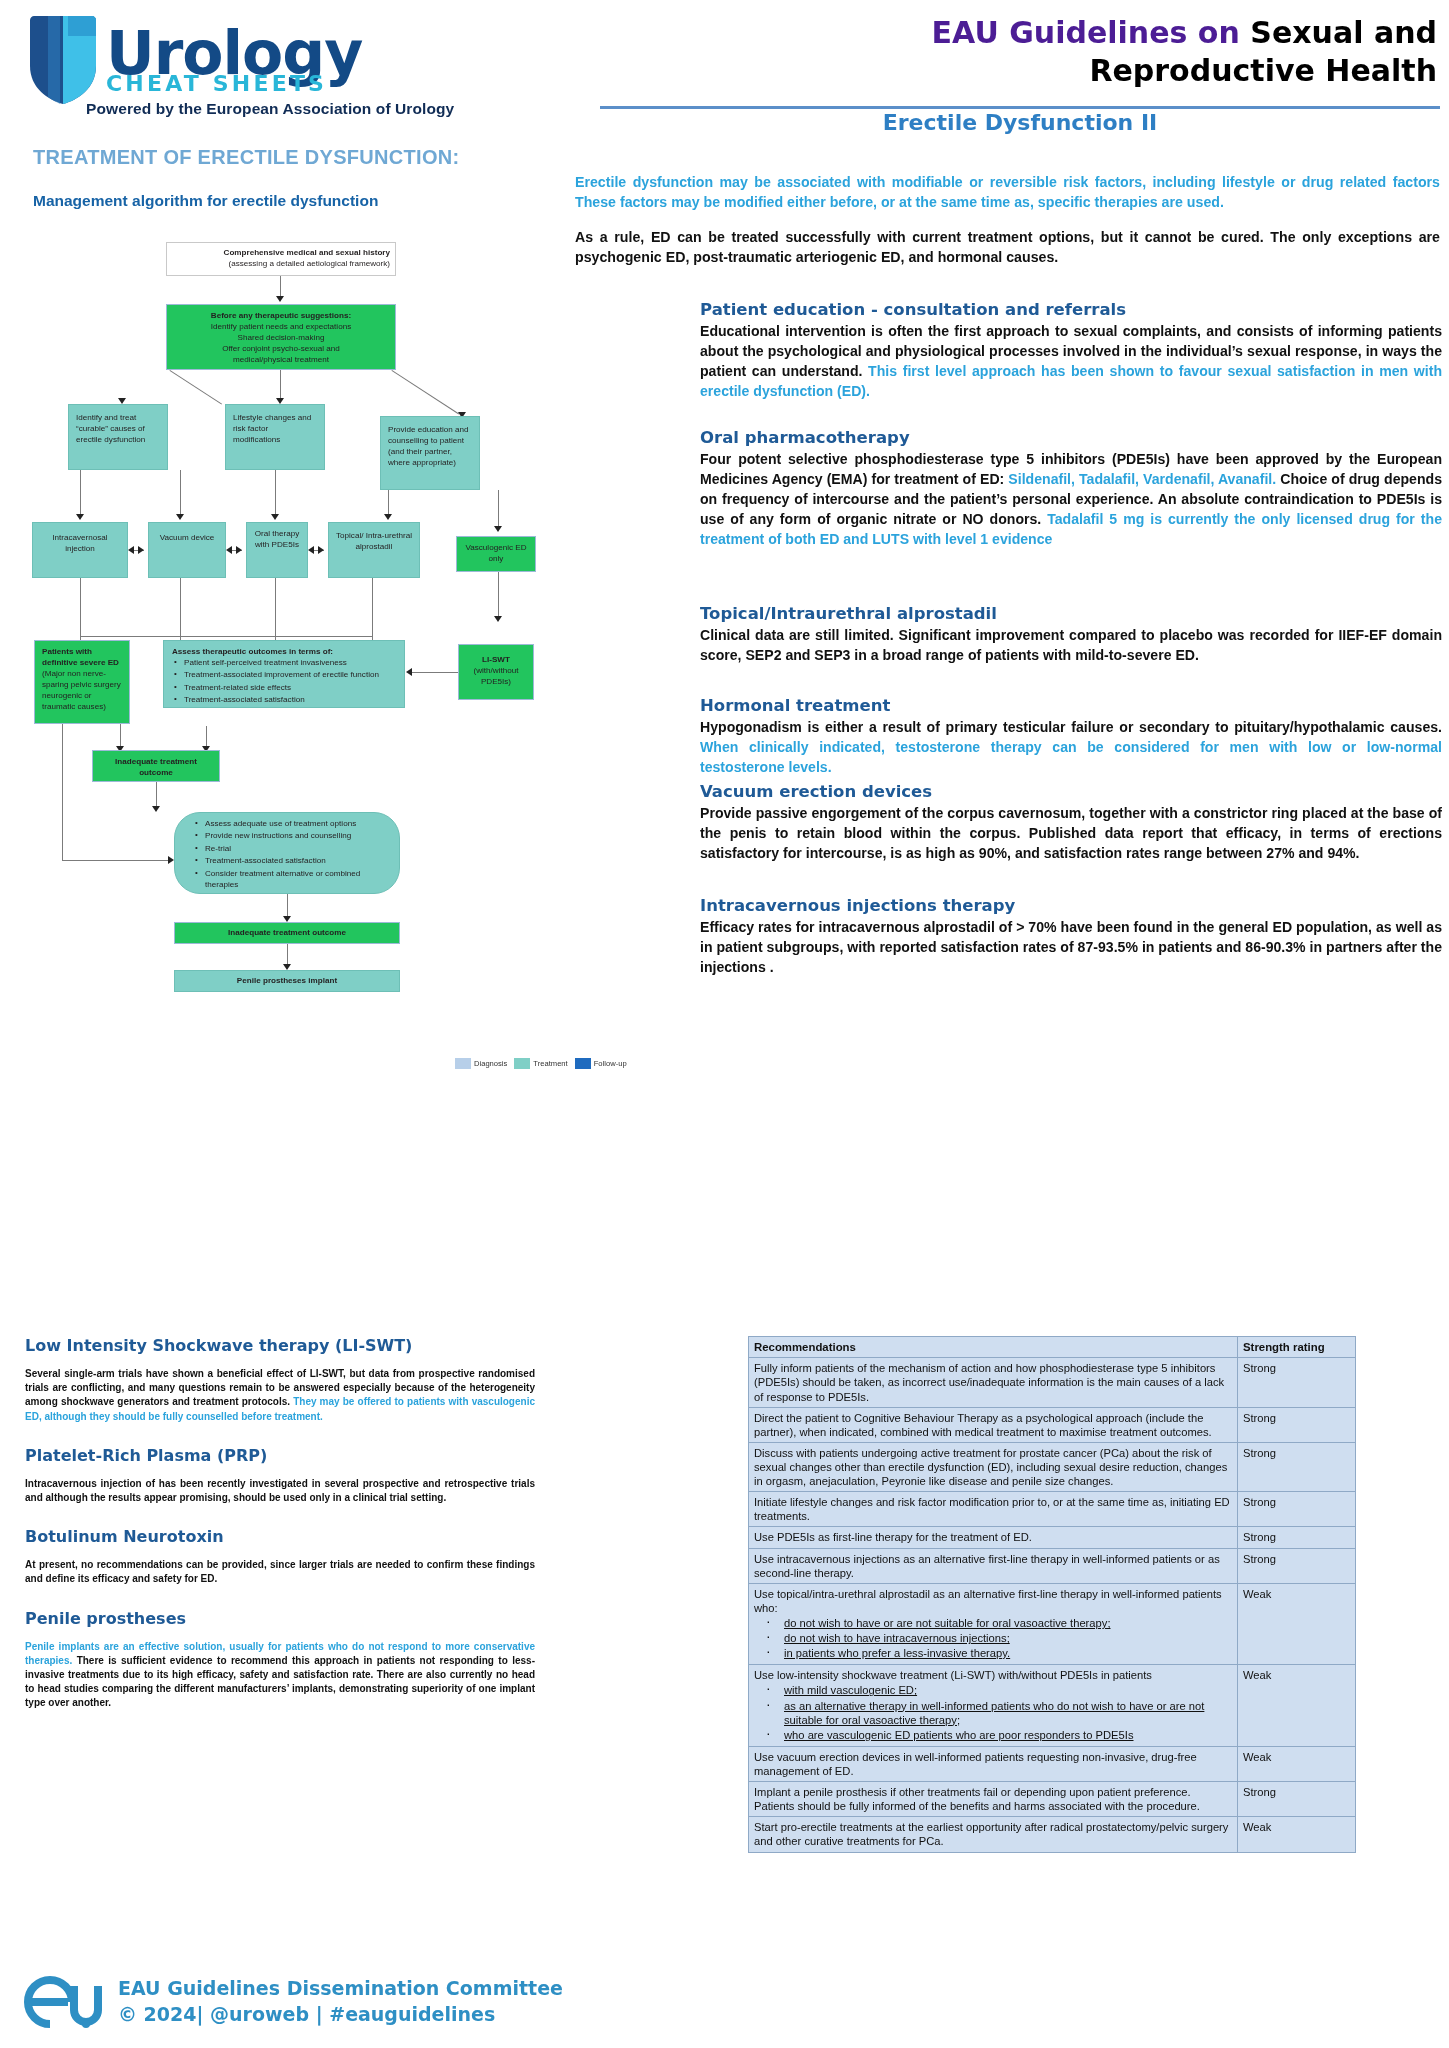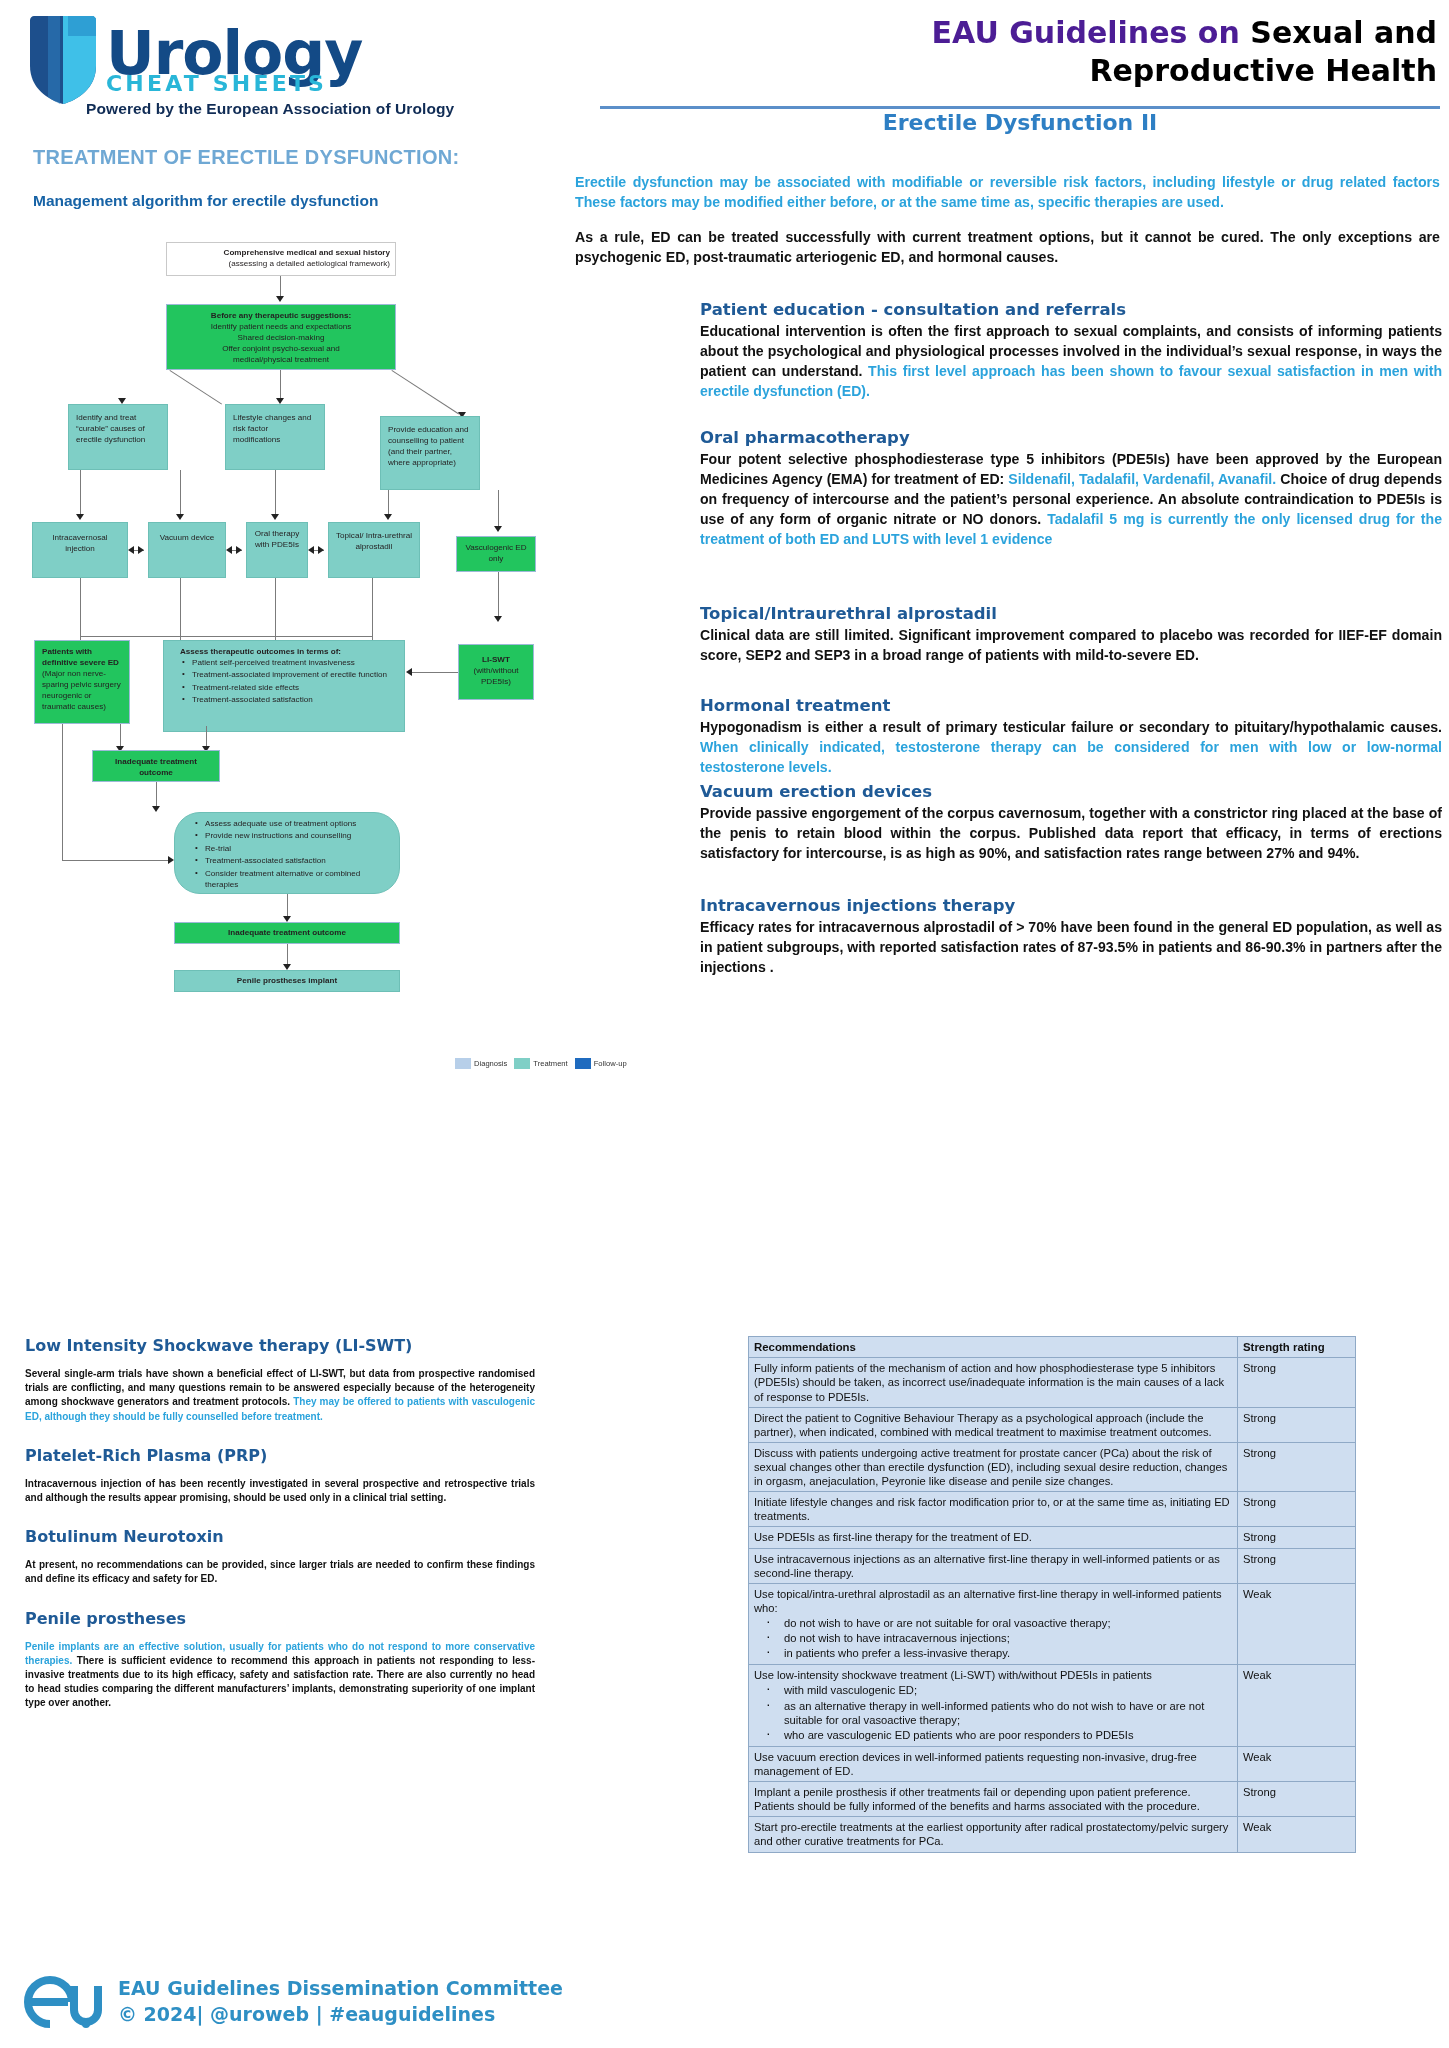--- a/index.html
+++ b/index.html
@@ -121,21 +121,21 @@
   .barts p { margin:12px 0 22px 0; font-size:10px; line-height:1.42; text-align:justify; font-weight:bold; color:#111; }
 
   
   .rectable { position:absolute; left:748px; top:1336px; width:608px; border-collapse:collapse; }
   .rectable td, .rectable th {
     border:1px solid #8fa9c6; background:#cfdef0; vertical-align:top;
     padding:3px 5px; font-size:11.2px; line-height:1.26; text-align:left; color:#111;
   }
   .rectable th { font-weight:bold; font-size:11.4px; }
   .rectable td.rate, .rectable th.rate { width:118px; }
-  .rectable ul { margin:1px 0 0 0; padding-left:30px; list-style:none; }
+  .rectable ul { margin:1px 0 0 0; padding-left:30px; list-style:none;text-decoration:underline; }
   .rectable ul li { position:relative; margin-bottom:1px; }
   .rectable ul li:before { content:"\00B7"; position:absolute; left:-18px; top:-3px; font-size:14px; }
 
   
   .footer { position:absolute; left:24px; bottom:16px; display:flex; align-items:center; }
   .eau-logo { width:78px; height:60px; flex:0 0 auto; }
   .foot-text { margin-left:16px; line-height:1.35; }
   .foot-text .l1 { font-size:19px; font-weight:bold; color:#2e8fc4; font-family:"DejaVu Sans", sans-serif; }
   .foot-text .l2 { font-size:19px; font-weight:bold; color:#2e8fc4; font-family:"DejaVu Sans", sans-serif; }
 </style>
@@ -247,21 +247,21 @@
     <div class="ln v" style="left:255px; top:342px; height:68px;"></div>
     <div class="ln v" style="left:352px; top:342px; height:68px;"></div>
     <div class="ln h" style="left:60px; top:400px; width:292px;"></div>
     <div class="ln v" style="left:478px; top:336px; height:48px;"></div>
     <div class="arr down" style="left:474px; top:380px;"></div>
 
     <div class="node diag left" style="left:14px; top:404px; width:96px; height:84px; padding:6px 7px;">
       <b>Patients with definitive severe ED</b>
       <span>(Major non nerve-sparing pelvic surgery neurogenic or traumatic causes)</span>
     </div>
-    <div class="node treat left" style="left:143px; top:404px; width:242px; height:92px; padding:6px 16px;">
+    <div class="node treat left" style="left:143px; top:404px; width:242px; height:68px; padding:6px 8px;">
       <b>Assess therapeutic outcomes in terms of:</b>
       <ul>
         <li>Patient self-perceived treatment invasiveness</li>
         <li>Treatment-associated improvement of erectile function</li>
         <li>Treatment-related side effects</li>
         <li>Treatment-associated satisfaction</li>
       </ul>
     </div>
     <div class="node diag" style="left:438px; top:408px; width:76px; height:56px; padding-top:10px;">
       <b>LI-SWT</b><br>

